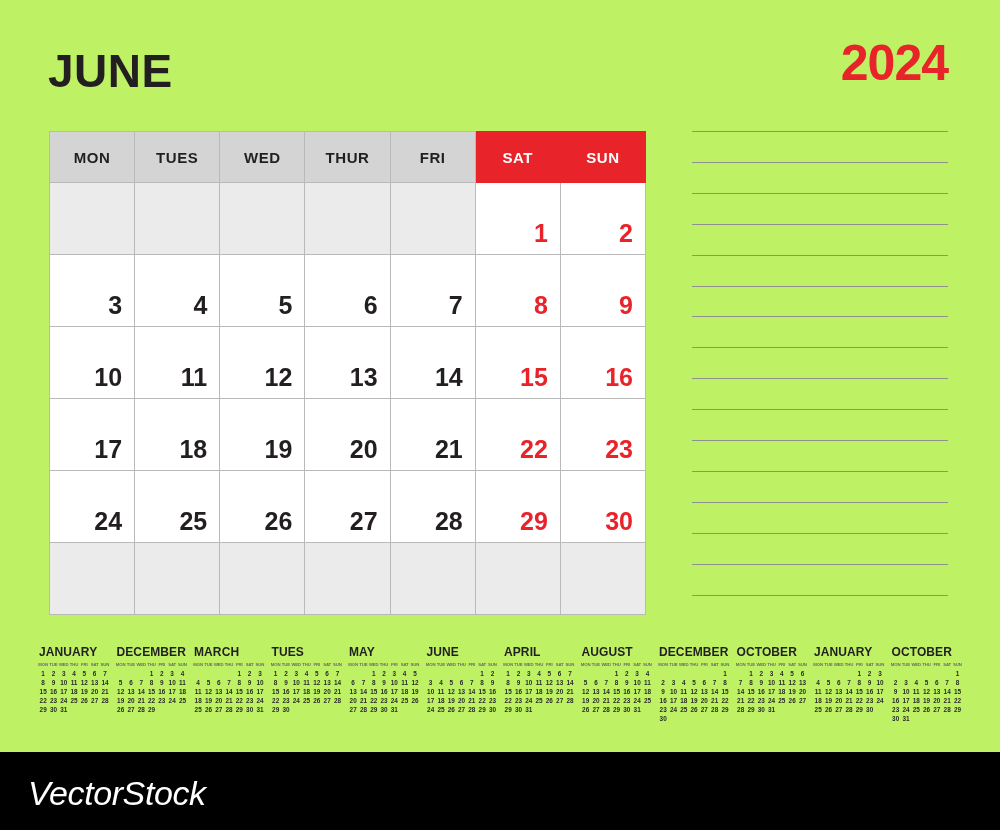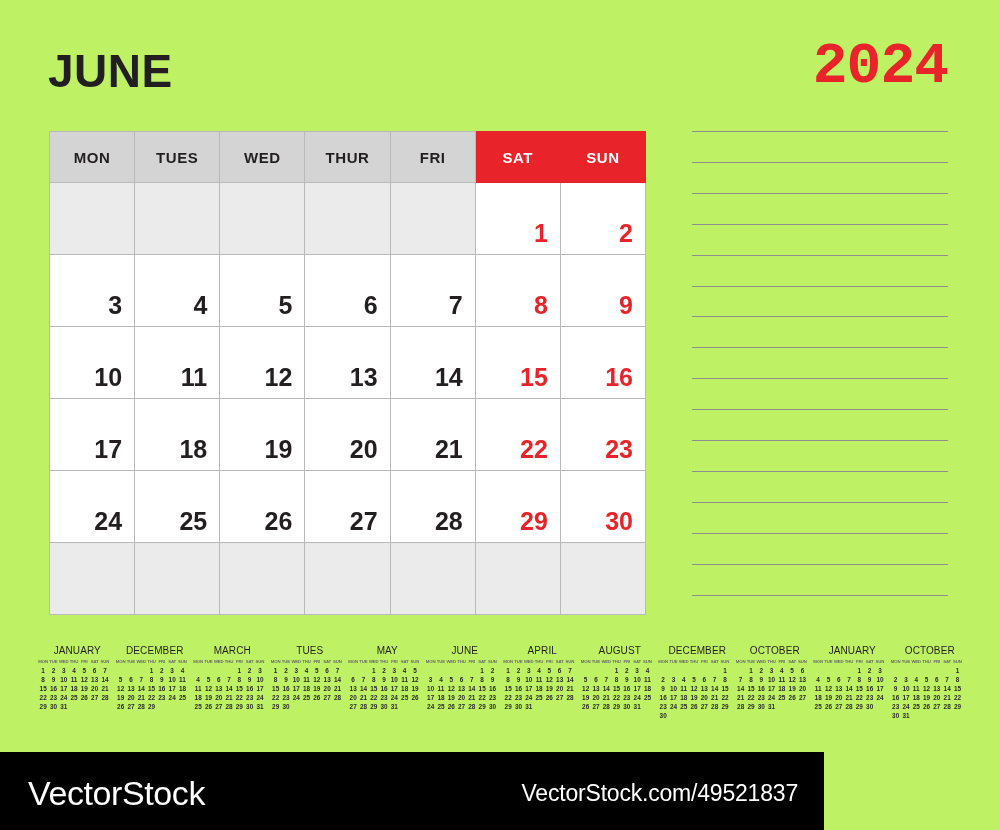--- a/index.html
+++ b/index.html
@@ -32,26 +32,25 @@
     font-size: 46px;
     font-weight: bold;
     letter-spacing: 0.5px;
     color: #231f20;
     line-height: 1;
   }
   #year-title {
     position: absolute;
     right: 52px;
     top: 38px;
-    font-size: 58px;
+    font-size: 50px;
     font-weight: bold;
     color: #e8232a;
     line-height: 1;
     letter-spacing: -1px;
-    font-family: Liberation Mono, monospace;
   }
 
   
   #calendar-grid {
     position: absolute;
     left: 49px;
     top: 131px;
     width: 597px;
     border-collapse: collapse;
     table-layout: fixed;
@@ -118,27 +117,26 @@
     width: 930px;
     height: 86px;
     display: flex;
     justify-content: flex-start;
   }
   .mini-cal {
     width: 77.5px;
     flex: 0 0 77.5px;
   }
   .mini-cal .mini-title {
-    font-size: 10px;
-    font-weight: normal;
+    font-size: 12px;
+    font-weight: bold;
     color: #231f20;
     letter-spacing: 0.1px;
     margin: 0 0 2px 1px;
     white-space: nowrap;
-    text-align: center;
   }
   .mini-cal table {
     border-collapse: collapse;
     table-layout: fixed;
     width: 72px;
   }
   .mini-cal td, .mini-cal th {
     width: 10.3px;
     height: 9px;
     padding: 0;
@@ -154,23 +152,24 @@
     height: 8px;
     line-height: 8px;
     letter-spacing: -0.1px;
   }
 
   
   #footer-bar {
     position: absolute;
     left: 0;
     top: 752px;
-    width: 824px;
+    width: 1000px;
     height: 78px;
     background: #000000;
+    font-style: italic;
   }
   #footer-logo {
     position: absolute;
     left: 28px;
     top: 22px;
     color: #ffffff;
     font-size: 34px;
     letter-spacing: -0.4px;
   }
   #footer-url {
@@ -1111,16 +1110,15 @@
               <td></td>
               <td></td>
             </tr>
           </tbody>
         </table>
       </div>
     </div>
 
   <div id="footer-bar">
     <div id="footer-logo">VectorStock</div>
-    <div id="footer-url">VectorStock.com/49521837</div>
   </div>
 
 </div>
 
 </body></html>

